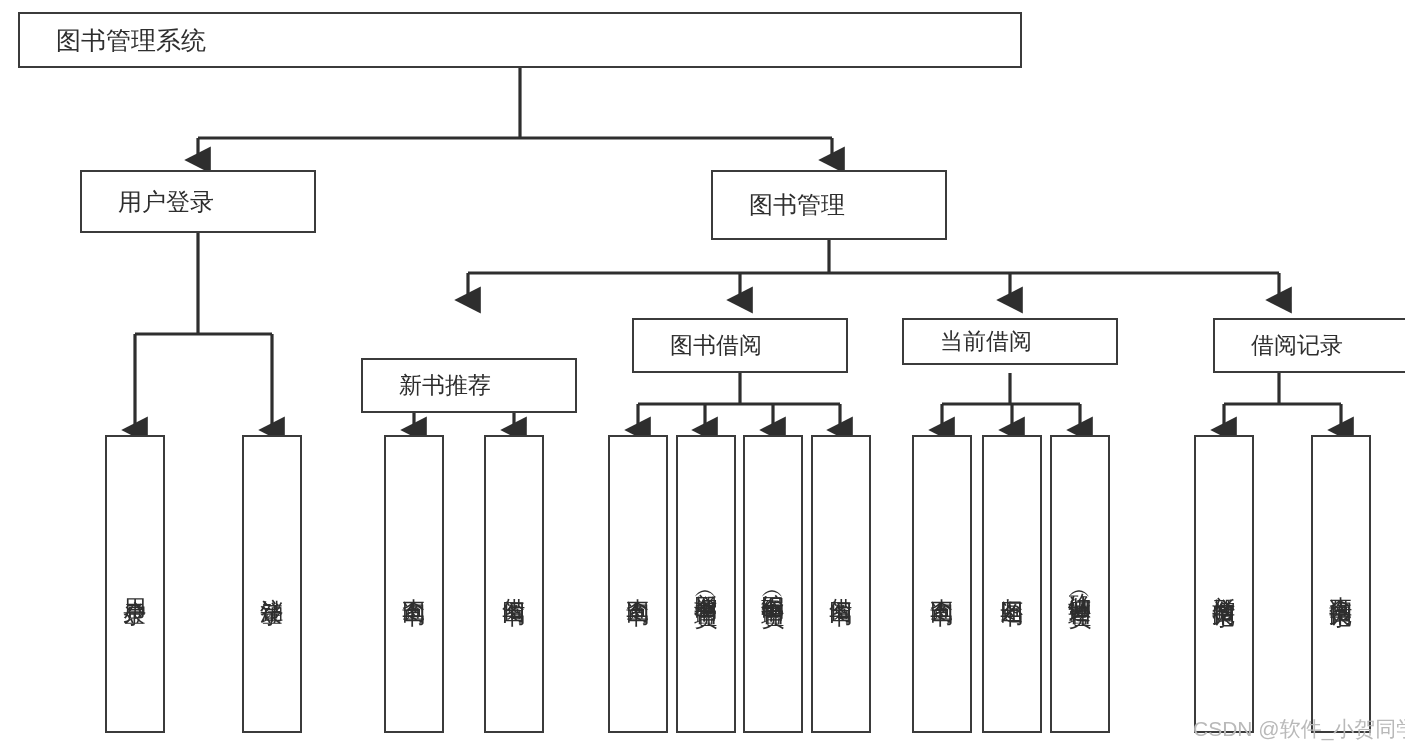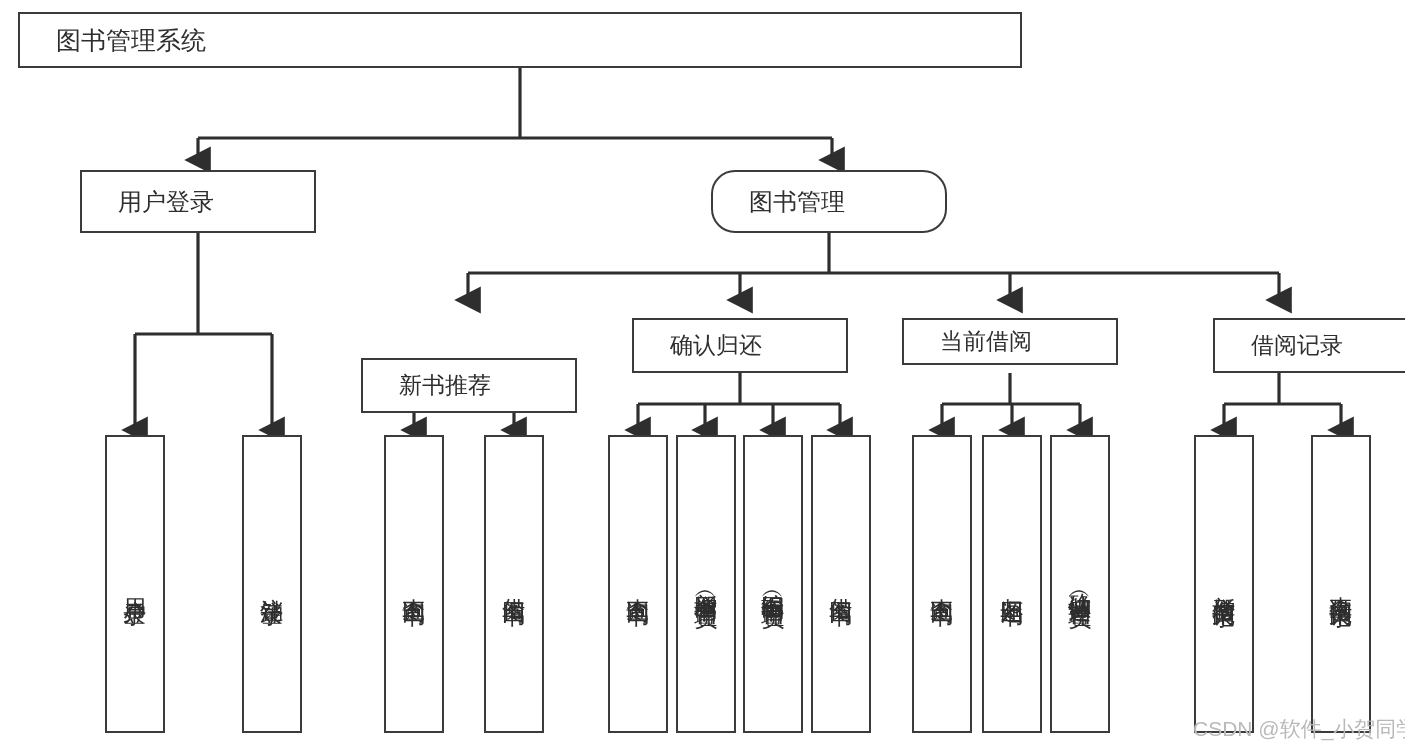--- a/index.html
+++ b/index.html
@@ -125,29 +125,29 @@
     </g>
   </svg>
 
   <div class="node root" style="left:18px; top:12px; width:1004px; height:56px;">
     <span>图书管理系统</span>
   </div>
 
   <div class="node lvl2" style="left:80px; top:170px; width:236px; height:63px;">
     <span>用户登录</span>
   </div>
-  <div class="node lvl2" style="left:711px; top:170px; width:236px; height:63px;border-radius:24px;">
+  <div class="node lvl2" style="left:711px; top:170px; width:236px; height:70px;">
     <span>图书管理</span>
   </div>
 
   <div class="node lvl3" style="left:361px; top:318px; width:216px; height:55px;margin-top:40px;">
     <span>新书推荐</span>
   </div>
   <div class="node lvl3" style="left:632px; top:318px; width:216px; height:55px;">
-    <span>确认归还</span>
+    <span>图书借阅</span>
   </div>
   <div class="node lvl3" style="left:902px; top:318px; width:216px; height:47px;">
     <span>当前借阅</span>
   </div>
   <div class="node lvl3" style="left:1171px; top:318px; width:216px; height:55px;margin-left:42px;">
     <span>借阅记录</span>
   </div>
 
   <div class="node leaf" style="left:105px; top:435px; width:60px; height:298px;">
     <span>用户登录</span>

